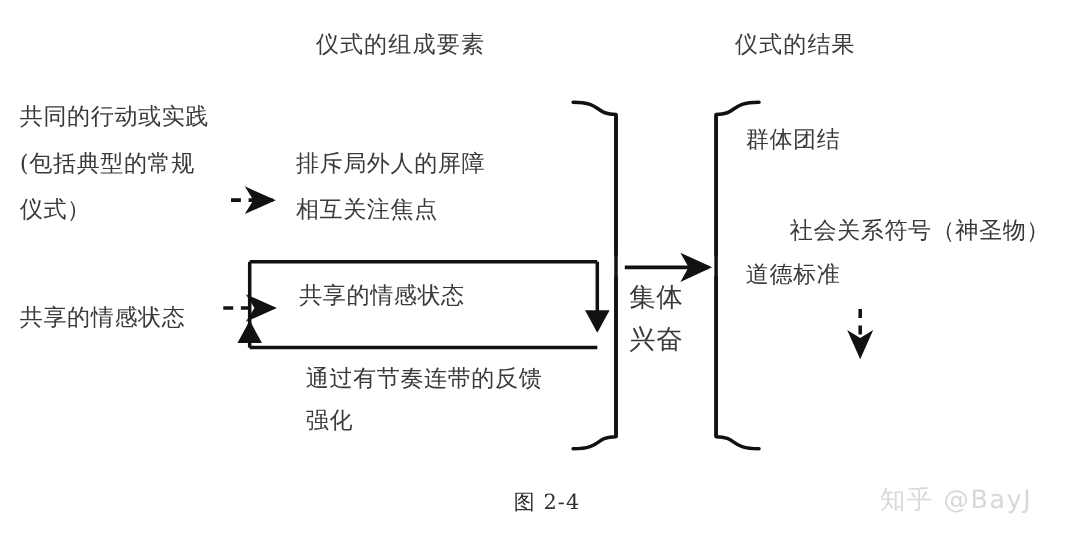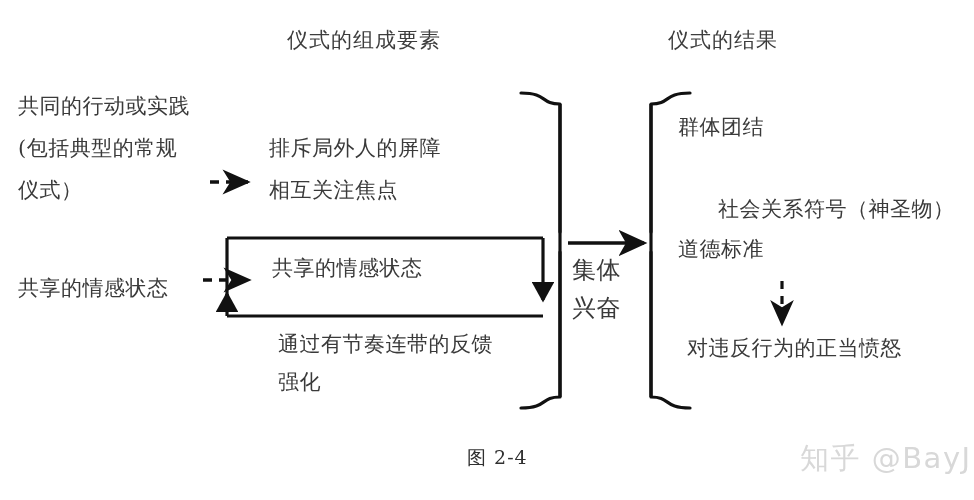--- a/index.html
+++ b/index.html
@@ -48,21 +48,21 @@
     font-size: 24px;
     letter-spacing: 0.5px;
     color: #3a3a3a;
   }
   .caption {
     font-size: 19px;
     letter-spacing: 1px;
     color: #303030;
   }
   .watermark {
-    font-size: 29px;
+    font-size: 23px;
     color: #d8d8d8;
     letter-spacing: 1.5px;
     font-family: "DejaVu Sans", "Liberation Sans", sans-serif;
   }
   
   #header-elements   { left: 287px; top: 30px; }
   #header-results    { left: 668px; top: 30px; }
 
   #left-line-1 { left: 18px;  top: 96px;  }
   #left-line-2 { left: 18px;  top: 138px; }
@@ -167,18 +167,17 @@
   <div class="txt body-text" id="shared-emotion">共享的情感状态</div>
   <div class="txt body-text" id="feedback-1">通过有节奏连带的反馈</div>
   <div class="txt body-text" id="feedback-2">强化</div>
 
   <div class="txt center-label" id="ce-1">集体</div>
   <div class="txt center-label" id="ce-2">兴奋</div>
 
   <div class="txt body-text" id="res-line-1">群体团结</div>
   <div class="txt body-text" id="res-line-3">社会关系符号（神圣物）</div>
   <div class="txt body-text" id="res-line-4">道德标准</div>
-  <div class="txt body-text" id="righteous-anger">对违反行为的正当愤怒</div>
 
   <div class="txt caption" id="figure-caption">图 2-4</div>
   <div class="txt watermark" id="zhihu-watermark">知乎 @BayJ</div>
 
 </div>
 
 </body></html>

